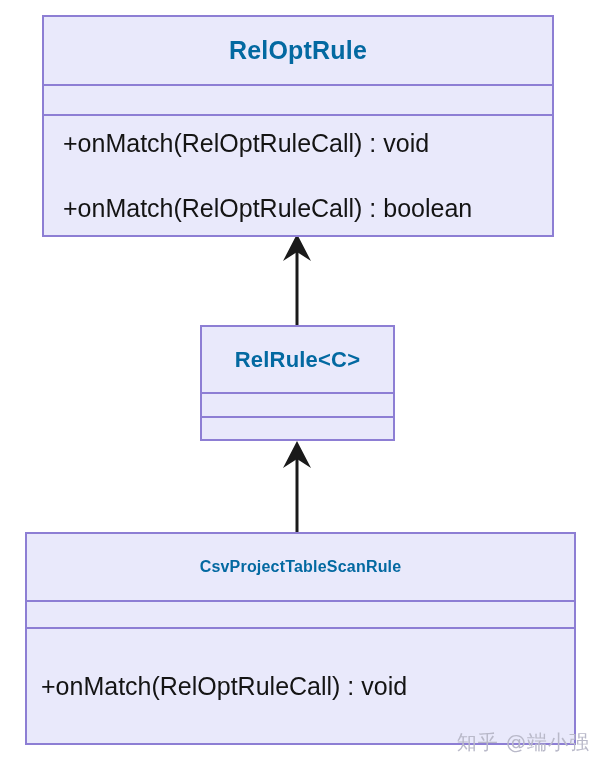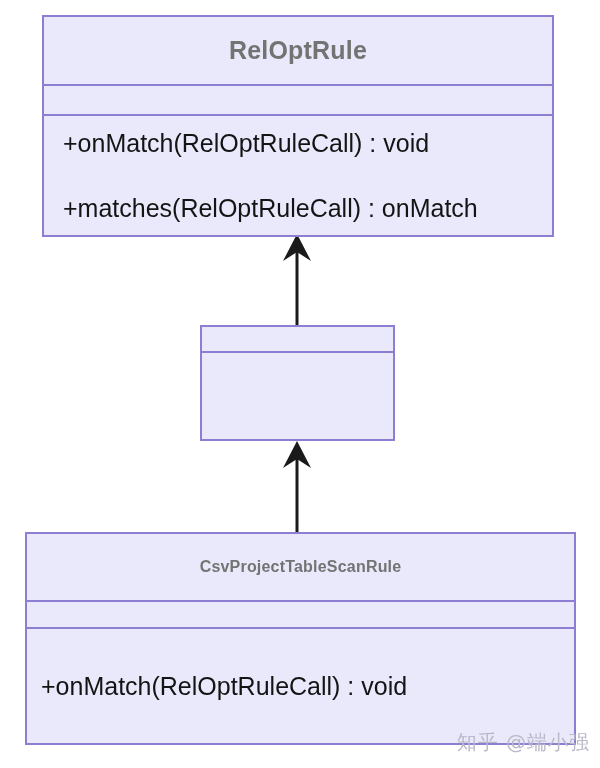--- a/index.html
+++ b/index.html
@@ -48,21 +48,21 @@
     display: flex;
     align-items: center;
     justify-content: center;
   }
 
   .uml-class-name {
     font-weight: bold;
     letter-spacing: 0.2px;
     text-align: center;
     white-space: nowrap;
-    color: #737373;
+    color: #0369a1;
   }
 
   .uml-attrs-compartment {
     
   }
 
   .uml-ops-compartment {
     display: flex;
     flex-direction: column;
     justify-content: center;
@@ -156,25 +156,28 @@
     </g>
   </svg>
 
   <div class="uml-class" id="class-reloptrule">
     <div class="uml-compartment uml-title-compartment">
       <span class="uml-class-name">RelOptRule</span>
     </div>
     <div class="uml-compartment uml-attrs-compartment"></div>
     <div class="uml-compartment uml-ops-compartment">
       <div class="uml-member">+onMatch(RelOptRuleCall) : void</div>
-      <div class="uml-member">+matches(RelOptRuleCall) : onMatch</div>
+      <div class="uml-member">+onMatch(RelOptRuleCall) : boolean</div>
     </div>
   </div>
 
   <div class="uml-class" id="class-relrule">
+    <div class="uml-compartment uml-title-compartment">
+      <span class="uml-class-name">RelRule&lt;C&gt;</span>
+    </div>
     <div class="uml-compartment uml-attrs-compartment"></div>
     <div class="uml-compartment uml-ops-compartment"></div>
   </div>
 
   <div class="uml-class" id="class-csvprojecttablescanrule">
     <div class="uml-compartment uml-title-compartment">
       <span class="uml-class-name">CsvProjectTableScanRule</span>
     </div>
     <div class="uml-compartment uml-attrs-compartment"></div>
     <div class="uml-compartment uml-ops-compartment">

